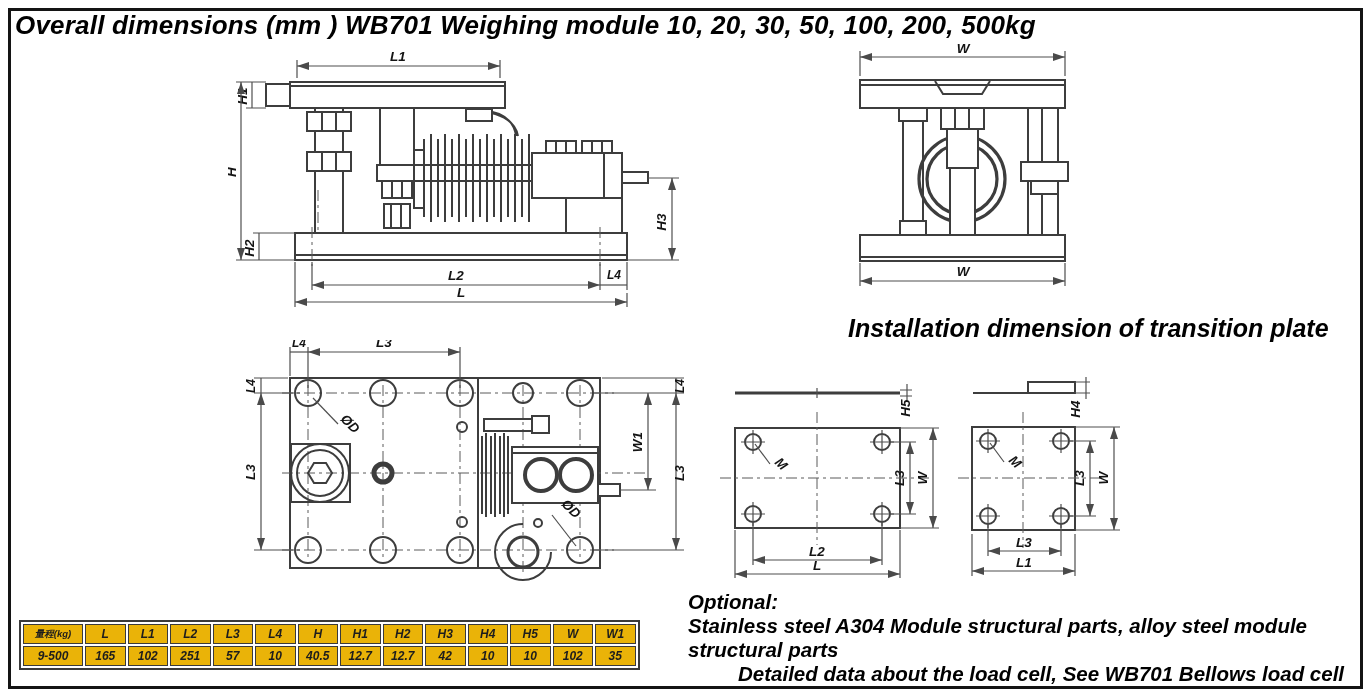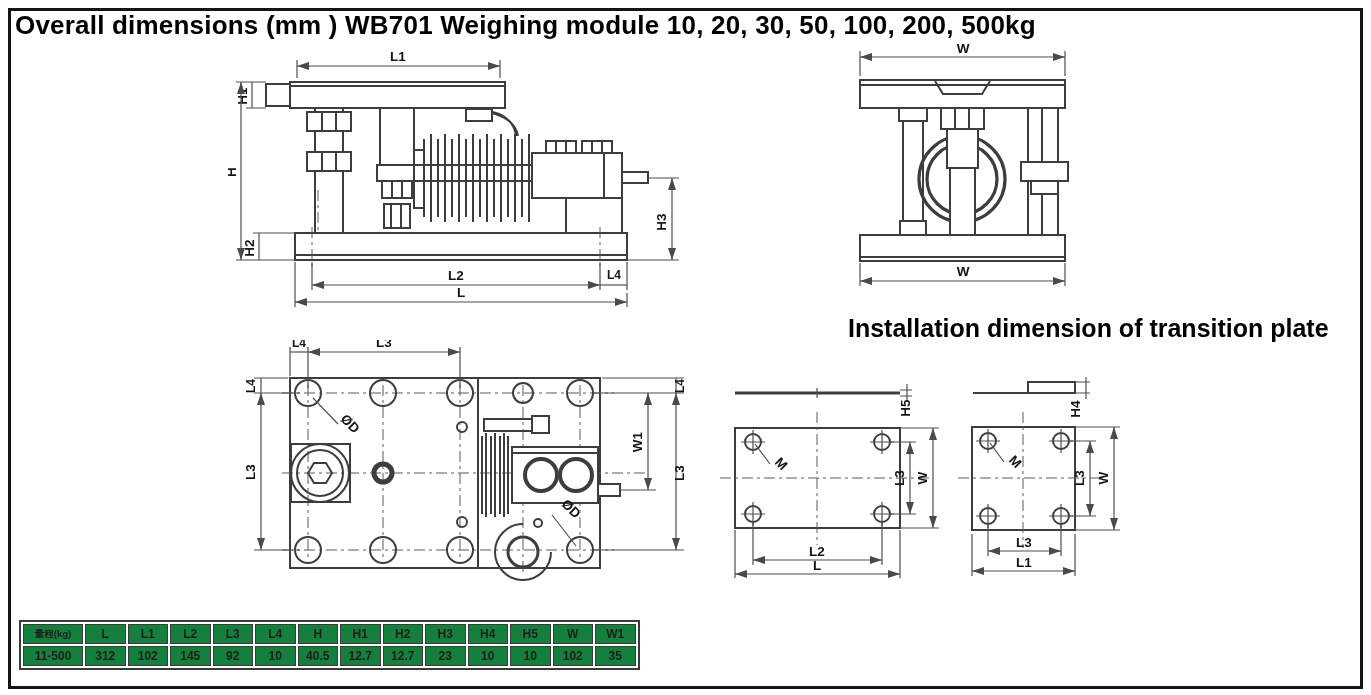--- a/index.html
+++ b/index.html
@@ -1,38 +1,38 @@
 <!DOCTYPE html>
 <html><head>
 <meta charset="utf-8">
 <style>
   html,body{margin:0;padding:0;background:#fff;}
   .canvas{position:relative;width:1371px;height:695px;background:#ffffff;
-          font-family:"Liberation Sans",sans-serif;overflow:hidden;}
+          font-family:"Liberation Sans",sans-serif;overflow:hidden;font-style:italic;}
   .frame{position:absolute;left:8px;top:8px;width:1349px;height:675px;
          border:3px solid #141414;pointer-events:none;}
   .page-title{position:absolute;left:15px;top:10px;font-size:26px;font-weight:bold;
               color:#000;white-space:nowrap;letter-spacing:0.2px;}
   .section-heading{position:absolute;left:848px;top:314px;font-size:25px;font-weight:bold;
                    color:#000;white-space:nowrap;text-align:right;}
   .drawing{position:absolute;}
   
   .o  {fill:none;stroke:#3d3d3d;stroke-width:2;stroke-linejoin:miter;}
   .of {fill:#ffffff;stroke:#3d3d3d;stroke-width:2;}
   .t  {fill:none;stroke:#3d3d3d;stroke-width:3.2;}
   .d  {fill:none;stroke:#4f4f4f;stroke-width:1.2;}
   .cl {fill:none;stroke:#5a5a5a;stroke-width:1;stroke-dasharray:11 4 3 4;}
   text.dl {font-family:"Liberation Sans",sans-serif;font-size:13.5px;font-weight:bold;fill:#141414;text-anchor:middle;}
   text.dls{font-family:"Liberation Sans",sans-serif;font-size:12px;font-weight:bold;fill:#141414;text-anchor:middle;}
   
   .dim-table{position:absolute;left:19px;top:620px;display:grid;
              grid-template-columns:60px repeat(13,40.5px);gap:2px;
              border:2px solid #3a3a3a;padding:2px;background:#fff;}
   .tcell{border:1.5px solid #3a3a3a;height:18px;display:flex;align-items:center;
-         justify-content:center;font-size:12px;font-weight:600;color:#1d1d1d;background:#15803d;
+         justify-content:center;font-size:12px;font-weight:600;color:#1d1d1d;background:#eab308;
          white-space:nowrap;overflow:hidden;}
   .tcell.cn{font-size:9.5px;}
   
   .notes{position:absolute;left:688px;top:590px;font-size:20.5px;font-weight:bold;
          color:#000;line-height:24px;white-space:nowrap;}
   .notes .indent{padding-left:50px;}
 </style>
 </head>
 <body>
 
@@ -297,29 +297,35 @@
     <div class="tcell">L3</div>
     <div class="tcell">L4</div>
     <div class="tcell">H</div>
     <div class="tcell">H1</div>
     <div class="tcell">H2</div>
     <div class="tcell">H3</div>
     <div class="tcell">H4</div>
     <div class="tcell">H5</div>
     <div class="tcell">W</div>
     <div class="tcell">W1</div>
-    <div class="tcell">11-500</div>
-    <div class="tcell">312</div>
+    <div class="tcell">9-500</div>
+    <div class="tcell">165</div>
     <div class="tcell">102</div>
-    <div class="tcell">145</div>
-    <div class="tcell">92</div>
+    <div class="tcell">251</div>
+    <div class="tcell">57</div>
     <div class="tcell">10</div>
     <div class="tcell">40.5</div>
     <div class="tcell">12.7</div>
     <div class="tcell">12.7</div>
-    <div class="tcell">23</div>
+    <div class="tcell">42</div>
     <div class="tcell">10</div>
     <div class="tcell">10</div>
     <div class="tcell">102</div>
     <div class="tcell">35</div>
   </div>
 
+  <div class="notes">
+    <div>Optional:</div>
+    <div>Stainless steel A304 Module structural parts, alloy steel module</div>
+    <div>structural parts</div>
+    <div class="indent">Detailed data about the load cell, See WB701 Bellows load cell</div>
+  </div>
 </div>
 
 </body></html>

